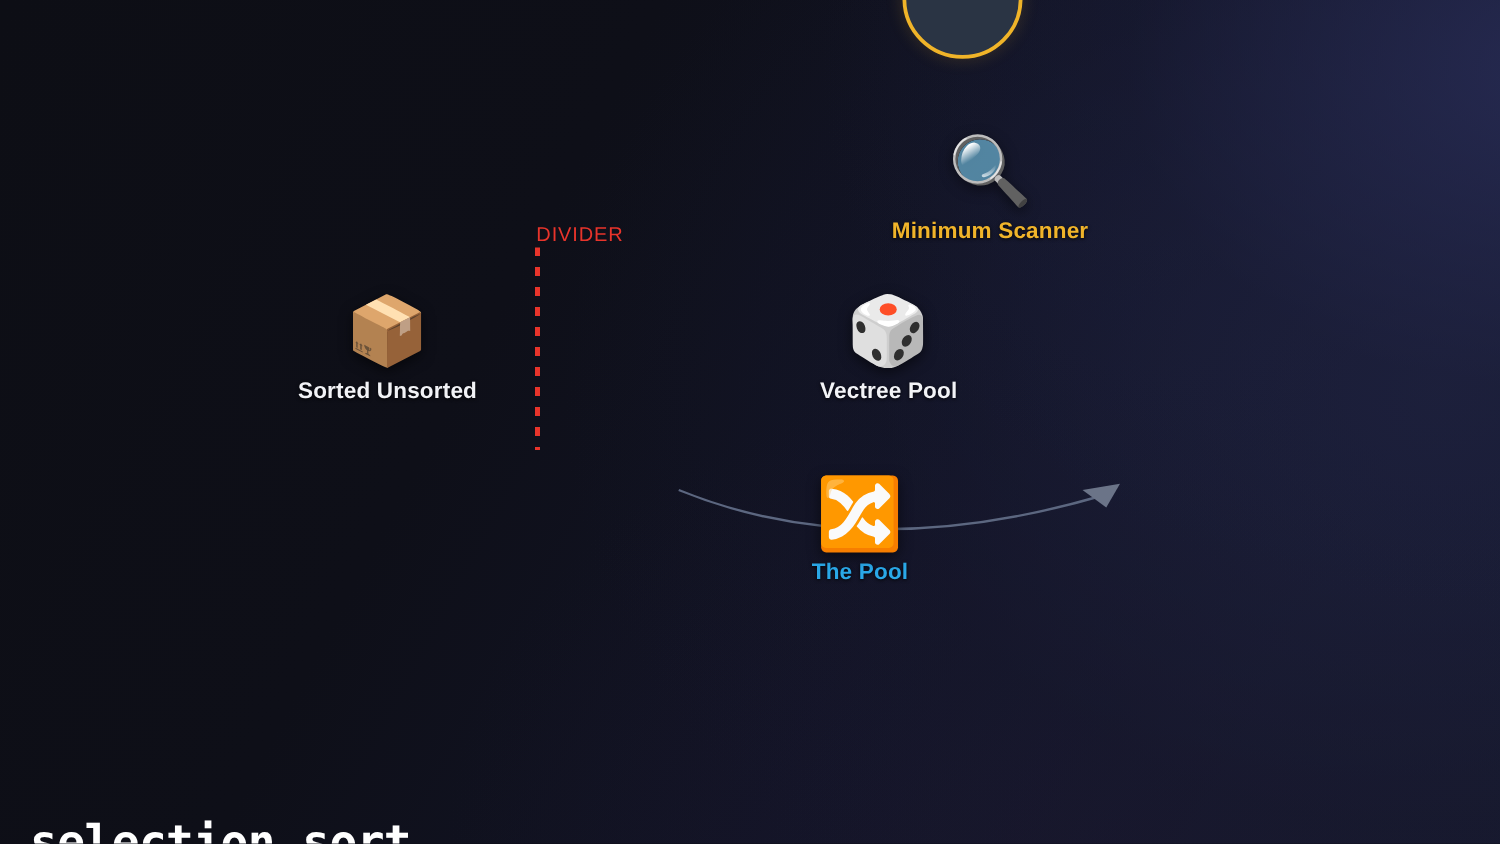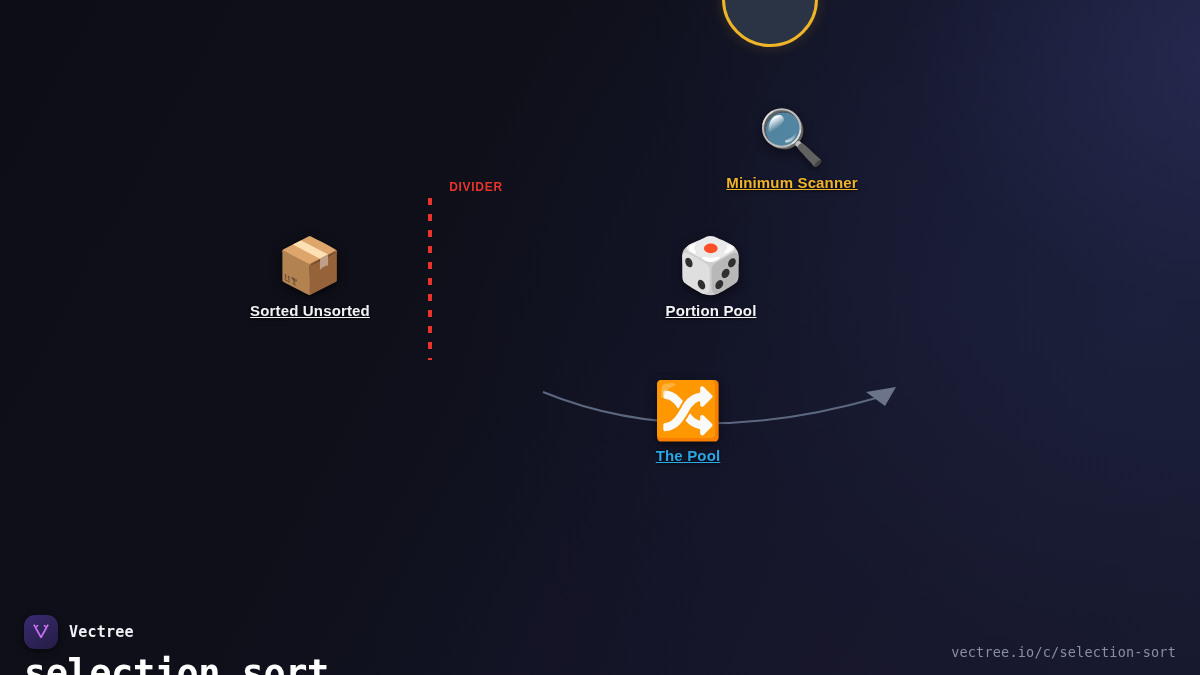--- a/index.html
+++ b/index.html
@@ -31,26 +31,25 @@
     white-space:nowrap;
   }
   .node-emoji {
     font-size:54px;
     line-height:62px;
     filter:drop-shadow(0 3px 5px rgba(0,0,0,0.55));
     user-select:none;
   }
   .node-label {
     margin-top:6px;
-    font-size:15px;
+    font-size:18px;
     font-weight:bold;
     letter-spacing:0.15px;
     color:#f2f3f7;
     text-shadow:0 1px 3px rgba(0,0,0,0.85);
-    text-decoration:underline;
   }
   .node-label.amber  { color:#f0b42a; }
   .node-label.cyan   { color:#2aa8e8; }
 
   #node-sorted   { left:310px; top:234px; }
   #node-unsorted { left:711px; top:234px; }
   #node-scanner  { left:792px; top:106px; }
   #node-swap     { left:688px; top:381px; }
 
   #node-swap .node-emoji { font-size:56px; line-height:60px; }
@@ -72,24 +71,24 @@
     left:428px; top:198px;
     width:4px; height:162px;
     background:repeating-linear-gradient(
       to bottom,
       #e8342b 0px, #e8342b 7px,
       rgba(0,0,0,0) 7px, rgba(0,0,0,0) 16px
     );
   }
   #divider-label {
     position:absolute;
-    left:476px; top:180px;
+    left:464px; top:180px;
     transform:translate(-50%,0);
-    font-size:12px;
-    font-weight:bold;
+    font-size:16px;
+    font-weight:normal;
     letter-spacing:0.7px;
     color:#e8342b;
     white-space:nowrap;
   }
 
   
   #swap-svg {
     position:absolute;
     left:0; top:0;
     width:1200px; height:675px;
@@ -165,48 +164,33 @@
     <polygon points="896,387 866,392 885,406" fill="#6b7488"></polygon>
   </svg>
 
   <div class="node" id="node-sorted">
     <div class="node-emoji">📦</div>
     <div class="node-label">Sorted Unsorted</div>
   </div>
 
   <div class="node" id="node-unsorted">
     <div class="node-emoji">🎲</div>
-    <div class="node-label">Portion Pool</div>
+    <div class="node-label">Vectree Pool</div>
   </div>
 
   <div class="node" id="node-scanner">
     <div class="node-emoji">🔍</div>
     <div class="node-label amber">Minimum Scanner</div>
   </div>
 
   <div class="node" id="node-swap">
     <div class="node-emoji">🔀</div>
     <div class="node-label cyan">The Pool</div>
   </div>
 
   <div id="footer">
 
-    <div id="brand">
-      <div id="brand-logo">
-        <svg width="20" height="20" viewBox="0 0 24 24" xmlns="http://www.w3.org/2000/svg">
-          <path d="M5.4 6.6 L12 18.4 L18.6 6.6" fill="none" stroke="#c96ff0" stroke-width="2.1" stroke-linecap="round" stroke-linejoin="round"></path>
-          <path d="M5.4 6.6 L4.0 4.2 M5.4 6.6 L7.6 4.6" fill="none" stroke="#c96ff0" stroke-width="1.5" stroke-linecap="round"></path>
-          <path d="M18.6 6.6 L20.0 4.2 M18.6 6.6 L16.4 4.6" fill="none" stroke="#c96ff0" stroke-width="1.5" stroke-linecap="round"></path>
-          <circle cx="4.0" cy="4.0" r="1.05" fill="#e08cff"></circle>
-          <circle cx="7.8" cy="4.4" r="0.95" fill="#e08cff"></circle>
-          <circle cx="20.0" cy="4.0" r="1.05" fill="#e08cff"></circle>
-          <circle cx="16.2" cy="4.4" r="0.95" fill="#e08cff"></circle>
-        </svg>
-      </div>
-      <div id="brand-name">Vectree</div>
-    </div>
 
     <div id="page-title">selection sort</div>
 
-    <div id="site-url">vectree.io/c/selection-sort</div>
   </div>
 
 </div>
 
 </body></html>

